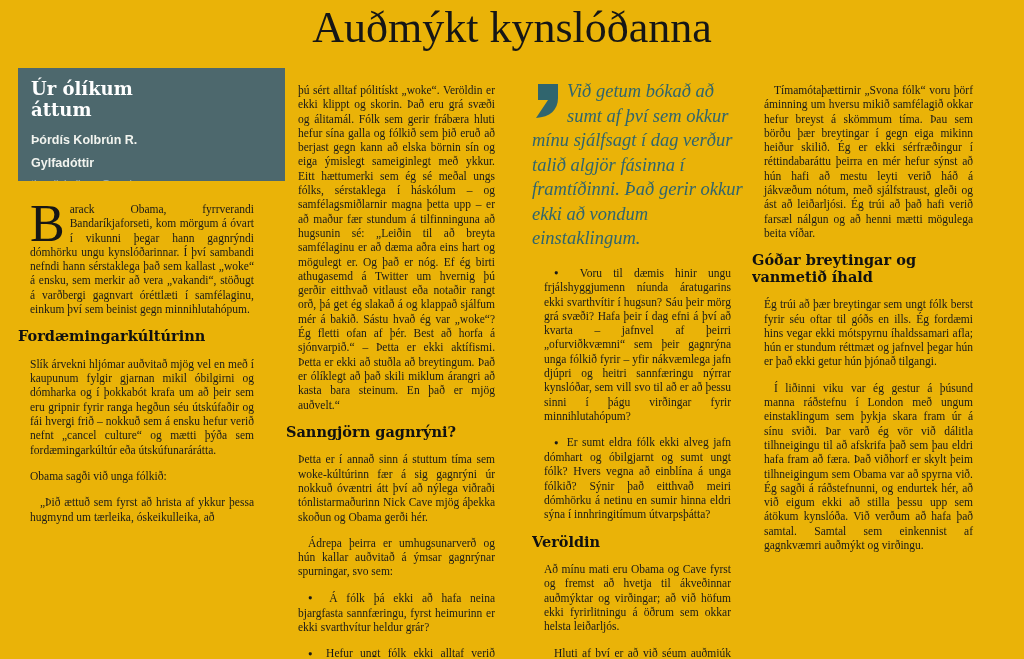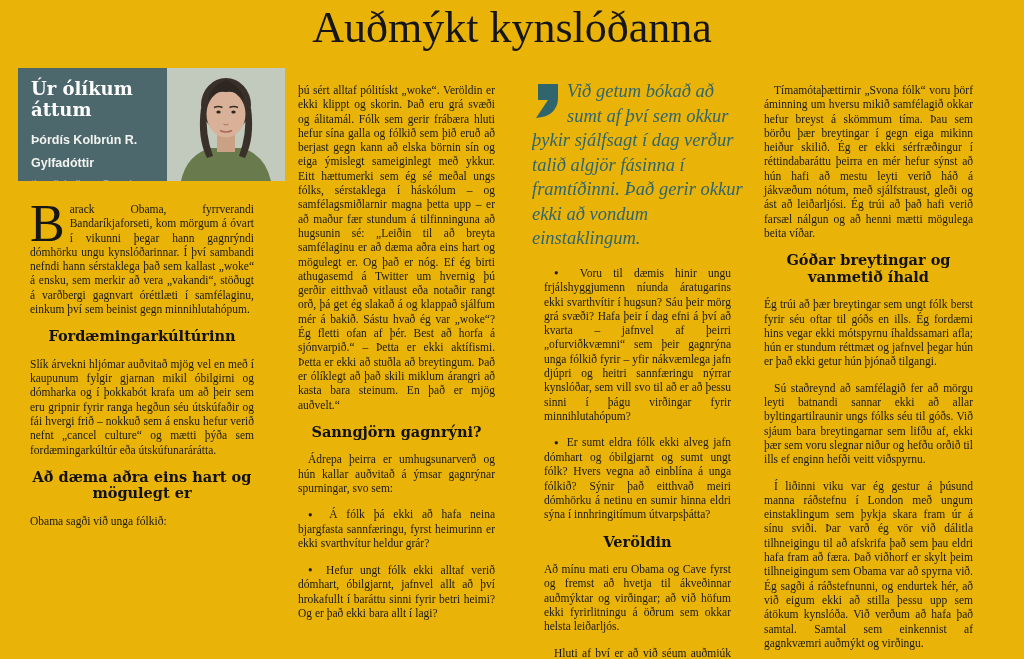--- a/index.html
+++ b/index.html
@@ -9,21 +9,21 @@
     font-family:"Liberation Serif",serif;color:#191919;
   }
   .headline{
     position:absolute;top:2px;left:0;width:100%;text-align:center;
     font-family:"Liberation Serif",serif;font-weight:400;
     font-size:44px;line-height:52px;color:#161616;letter-spacing:0px;margin:0;
   }
   
   .byline-box{
     position:absolute;left:18px;top:68px;width:267px;height:113px;
-    display:flex;overflow:hidden;
+    display:flex;overflow:hidden;flex-direction:column;
   }
   .byline-text{
     flex:1 1 auto;padding:10px 6px 8px 13px;box-sizing:border-box;
   }
   .byline-label{
     font-family:"DejaVu Serif","Liberation Serif",serif;font-weight:700;
     font-size:18px;line-height:21px;color:#ffffff;margin:0 0 9px 0;
     max-width:110px;
   }
   .byline-author{
@@ -42,21 +42,21 @@
   }
   #col-1{left:18px;top:190px;width:248px;height:467px;}
   #col-2{left:286px;width:221px;}
   #col-3{left:532px;width:211px;}
   #col-4{left:752px;width:233px;}
   .body-p{margin:12px;text-indent:10px;}
   .body-p.flush{text-indent:0;}
   .col-heading{
     font-family:"DejaVu Serif","Liberation Serif",serif;font-weight:700;
     font-size:14.5px;line-height:16.5px;color:#111111;
-    margin:11px 0 3px 0;text-align:center;
+    margin:11px 0 3px 0;text-align:left;
   }
   .col-heading:first-child{margin-top:0;}
   .dropcap{
     float:left;font-family:"Liberation Serif",serif;font-weight:400;
     font-size:52px;line-height:40px;padding:2px 5px 0 0;color:#161616;
   }
   .bullet-char{font-size:7.5px;vertical-align:1.5px;margin-right:2px;}
   
   .pullquote{
     margin:8px 0 15px 0;text-align:left;
@@ -97,41 +97,41 @@
         <path d="M56.5,56 Q59,57.5 61.5,56" stroke="#b07c66" stroke-width="1.2" fill="none"></path>
         <path d="M53,62.5 Q59,65.5 65,62.5" stroke="#a86a58" stroke-width="1.6" fill="none"></path>
       </svg>
     </div>
   </div>
 
   <div id="col-1" class="col">
       <p class="body-p flush"><span class="dropcap">B</span>arack Obama, fyrrverandi Bandaríkjaforseti, kom mörgum á óvart í vikunni þegar hann gagnrýndi dómhörku ungu kynslóðarinnar. Í því sambandi nefndi hann sérstaklega það sem kallast „woke“ á ensku, sem merkir að vera „vakandi“, stöðugt á varðbergi gagnvart óréttlæti í samfélaginu, einkum því sem beinist gegn minnihlutahópum.</p>
       <h3 class="col-heading">Fordæmingarkúltúrinn</h3>
       <p class="body-p flush">Slík árvekni hljómar auðvitað mjög vel en með í kaupunum fylgir gjarnan mikil óbilgirni og dómharka og í þokkabót krafa um að þeir sem eru gripnir fyrir ranga hegðun séu útskúfaðir og fái hvergi frið – nokkuð sem á ensku hefur verið nefnt „cancel culture“ og mætti þýða sem fordæmingarkúltúr eða útskúfunarárátta.</p>
-      <h3 class="col-heading">Að dæma aðra eins hart og mögulegt er</h3>
       <p class="body-p flush">Obama sagði við unga fólkið:</p>
+      <p class="body-p">„Þið ættuð sem fyrst að hrista af ykkur þessa hugmynd um tærleika, óskeikulleika, að</p>
     </div>
   <div id="col-2" class="col">
       <p class="body-p flush">þú sért alltaf pólitískt „woke“. Veröldin er ekki klippt og skorin. Það eru grá svæði og álitamál. Fólk sem gerir frábæra hluti hefur sína galla og fólkið sem þið eruð að berjast gegn kann að elska börnin sín og eiga ýmislegt sameiginlegt með ykkur. Eitt hættumerki sem ég sé meðal ungs fólks, sérstaklega í háskólum – og samfélagsmiðlarnir magna þetta upp – er að maður fær stundum á tilfinninguna að hugsunin sé: „Leiðin til að breyta samfélaginu er að dæma aðra eins hart og mögulegt er. Og það er nóg. Ef ég birti athugasemd á Twitter um hvernig þú gerðir eitthvað vitlaust eða notaðir rangt orð, þá get ég slakað á og klappað sjálfum mér á bakið. Sástu hvað ég var „woke“? Ég fletti ofan af þér. Best að horfa á sjónvarpið.“ – Þetta er ekki aktífismi. Þetta er ekki að stuðla að breytingum. Það er ólíklegt að það skili miklum árangri að kasta bara steinum. En það er mjög auðvelt.“</p>
       <h3 class="col-heading">Sanngjörn gagnrýni?</h3>
+      <p class="body-p flush">Þetta er í annað sinn á stuttum tíma sem woke-kúltúrinn fær á sig gagnrýni úr nokkuð óvæntri átt því að nýlega viðraði tónlistarmaðurinn Nick Cave mjög áþekka skoðun og Obama gerði hér.</p>
       <p class="body-p">Ádrepa þeirra er umhugsunarverð og hún kallar auðvitað á ýmsar gagnrýnar spurningar, svo sem:</p>
       <p class="body-p"><span class="bullet-char">●</span> Á fólk þá ekki að hafa neina bjargfasta sannfæringu, fyrst heimurinn er ekki svarthvítur heldur grár?</p>
       <p class="body-p"><span class="bullet-char">●</span> Hefur ungt fólk ekki alltaf verið dómhart, óbilgjarnt, jafnvel allt að því hrokafullt í baráttu sinni fyrir betri heimi? Og er það ekki bara allt í lagi?</p>
     </div>
   <div id="col-3" class="col">
       <div class="pullquote" style="color: rgb(48, 101, 110);"><svg width="26" height="34" viewBox="0 0 13 17" class="pq-mark">
           <path d="M2,0 H12 V7 C12,13 8,16.5 1,17 L7,8 H2 Z" fill="#30656e"></path>
-        </svg><span>Við getum bókað að sumt af því sem okkur þykir sjálfsagt í dag verður talið algjör fásinna í framtíðinni. Það gerir okkur ekki að vondum einstaklingum.</span></div>
+        </svg><span>Við getum bókað að sumt af því sem okkur mínu sjálfsagt í dag verður talið algjör fásinna í framtíðinni. Það gerir okkur ekki að vondum einstaklingum.</span></div>
       <p class="body-p"><span class="bullet-char">●</span> Voru til dæmis hinir ungu frjálshyggjumenn níunda áratugarins ekki svarthvítir í hugsun? Sáu þeir mörg grá svæði? Hafa þeir í dag efni á því að kvarta – jafnvel af þeirri „ofurviðkvæmni“ sem þeir gagnrýna unga fólkið fyrir – yfir nákvæmlega jafn djúpri og heitri sannfæringu nýrrar kynslóðar, sem vill svo til að er að þessu sinni í þágu virðingar fyrir minnihlutahópum?</p>
       <p class="body-p"><span class="bullet-char">●</span> Er sumt eldra fólk ekki alveg jafn dómhart og óbilgjarnt og sumt ungt fólk? Hvers vegna að einblína á unga fólkið? Sýnir það eitthvað meiri dómhörku á netinu en sumir hinna eldri sýna í innhringitímum útvarpsþátta?</p>
       <h3 class="col-heading">Veröldin</h3>
       <p class="body-p flush">Að mínu mati eru Obama og Cave fyrst og fremst að hvetja til ákveðinnar auðmýktar og virðingar; að við höfum ekki fyrirlitningu á öðrum sem okkar helsta leiðarljós.</p>
       <p class="body-p">Hluti af því er að við séum auðmjúk gagnvart viðhorfum fyrri tíma. Og gagnvart því hvernig framtíðin mun dæma okkur sjálf. Við getum bókað að sumt af því sem okkur þykir sjálfsagt í dag verður talið algjör fásinna í framtíðinni. Það gerir okkur ekki að vondum einstaklingum.</p>
     </div>
   <div id="col-4" class="col">
       <p class="body-p">Tímamótaþættirnir „Svona fólk“ voru þörf áminning um hversu mikið samfélagið okkar hefur breyst á skömmum tíma. Þau sem börðu þær breytingar í gegn eiga mikinn heiður skilið. Ég er ekki sérfræðingur í réttindabaráttu þeirra en mér hefur sýnst að hún hafi að mestu leyti verið háð á jákvæðum nótum, með sjálfstraust, gleði og ást að leiðarljósi. Ég trúi að það hafi verið farsæl nálgun og að henni mætti mögulega beita víðar.</p>
       <h3 class="col-heading">Góðar breytingar og vanmetið íhald</h3>
       <p class="body-p flush">Ég trúi að þær breytingar sem ungt fólk berst fyrir séu oftar til góðs en ills. Ég fordæmi hins vegar ekki mótspyrnu íhaldssamari afla; hún er stundum réttmæt og jafnvel þegar hún er það ekki getur hún þjónað tilgangi.</p>
-      <p class="body-p">Sú staðreynd að samfélagið fer að mörgu leyti batnandi sannar ekki að allar byltingartilraunir ungs fólks séu til góðs. Við sjáum bara breytingarnar sem lifðu af, ekki þær sem voru slegnar niður og hefðu orðið til ills ef enginn hefði veitt viðspyrnu.</p>
       <p class="body-p">Í liðinni viku var ég gestur á þúsund manna ráðstefnu í London með ungum einstaklingum sem þykja skara fram úr á sínu sviði. Þar varð ég vör við dálitla tilhneigingu til að afskrifa það sem þau eldri hafa fram að færa. Það viðhorf er skylt þeim tilhneigingum sem Obama var að spyrna við. Ég sagði á ráðstefnunni, og endurtek hér, að við eigum ekki að stilla þessu upp sem átökum kynslóða. Við verðum að hafa það samtal. Samtal sem einkennist af gagnkvæmri auðmýkt og virðingu.</p>
     </div>
 
 </div>
 
 </body></html>

